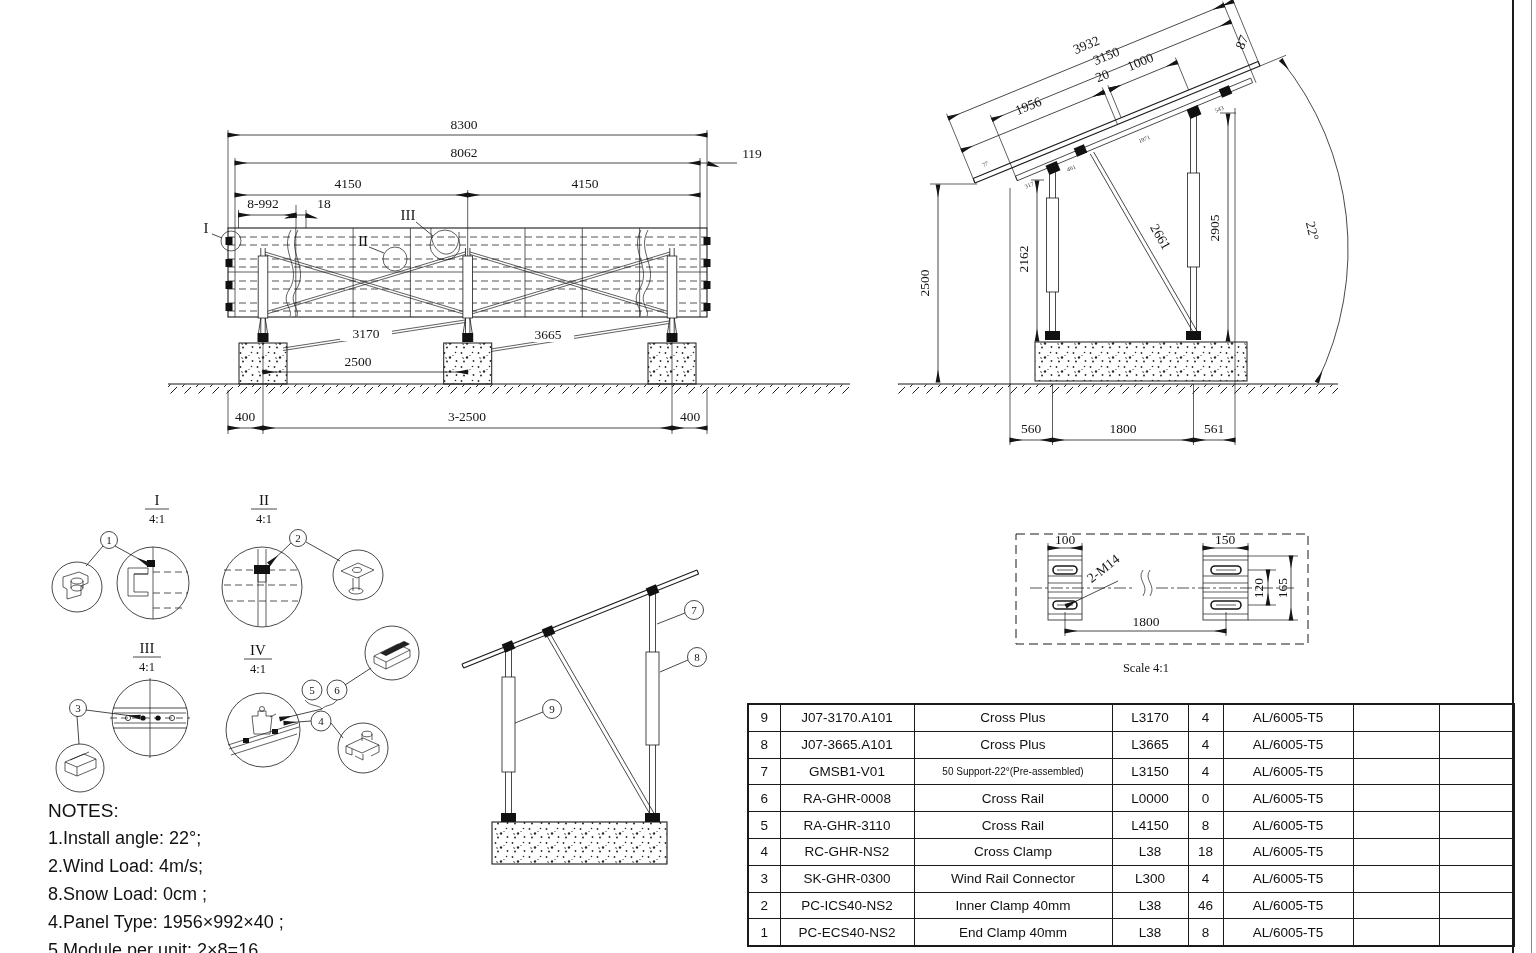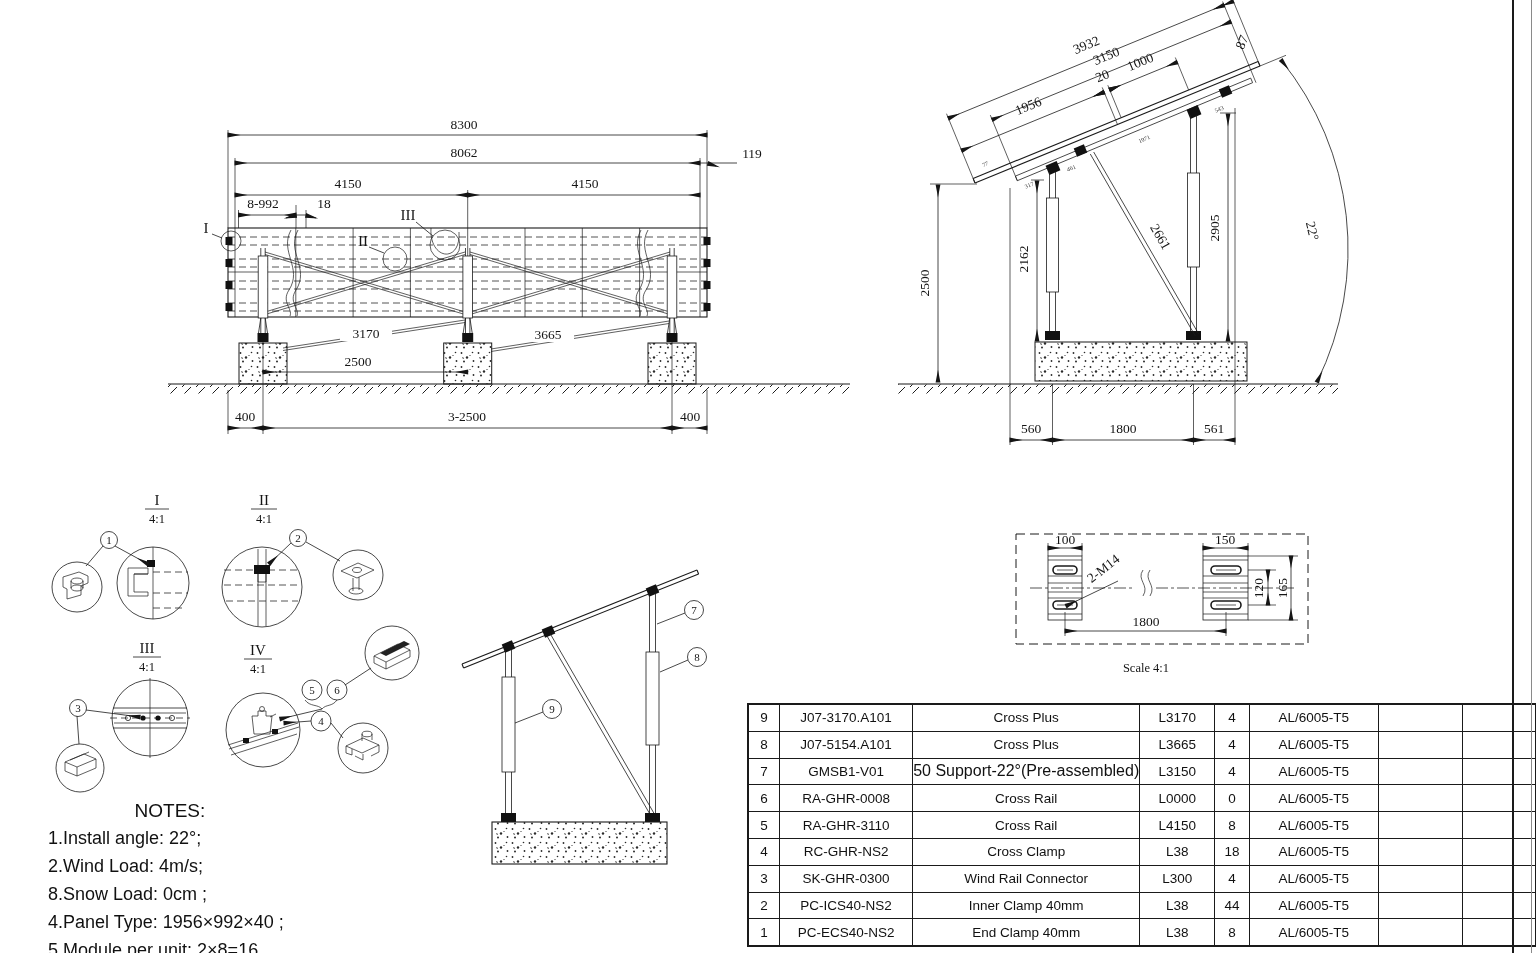--- a/index.html
+++ b/index.html
@@ -13,29 +13,29 @@
   .scl{font-family:"Liberation Serif",serif;font-size:12.5px;text-anchor:middle;}
   .ol{stroke:#1b1b1b;stroke-width:1.1;fill:none;}
   .tl{stroke:#1b1b1b;stroke-width:0.7;fill:none;}
   .dl{stroke:#1b1b1b;stroke-width:0.8;fill:none;marker-start:url(#ar);marker-end:url(#ar);}
   .ld{stroke:#1b1b1b;stroke-width:0.8;fill:none;marker-end:url(#ar);}
   .nl{stroke:#1b1b1b;stroke-width:0.8;fill:none;}
   .dsh{stroke:#1b1b1b;stroke-width:0.75;fill:none;stroke-dasharray:7 4;}
   .blk{fill:#111;stroke:none;}
   .wt{fill:#ffffff;stroke:none;}
   #notes{position:absolute;left:48px;top:800px;color:#111;}
-  #notes .nt{font-size:19px;margin:0 0 6px 0;text-align:center;}
+  #notes .nt{font-size:19px;margin:0 0 6px 0;}
   #notes .ni{font-size:18px;margin:0 8px 7px 0;}
   #bom{position:absolute;left:747px;top:703px;border-collapse:collapse;table-layout:fixed;}
   #bom td{border:1.4px solid #1a1a1a;height:25.8px;padding:0;text-align:center;
           font-size:13.5px;color:#111;overflow:hidden;white-space:nowrap;}
   #bom tr td:first-child{border-left:2px solid #1a1a1a;}
   #bom tr:first-child td{border-top:2px solid #1a1a1a;}
   #bom tr:last-child td{border-bottom:2px solid #1a1a1a;}
-  #bom td.small{font-size:16px;}
+  #bom td.small{font-size:10px;}
   .frame-r{position:absolute;top:0;height:953px;background:#1a1a1a;width:1.5px;}
   .frame-r2{position:absolute;top:0;height:953px;background:#8a8a8a;width:1px;}
 </style>
 </head>
 <body>
 
 <div id="page">
 
 <svg width="1536" height="953" viewBox="0 0 1536 953">
   <defs>
@@ -620,21 +620,21 @@
           <td>J07-3170.A101</td>
           <td>Cross Plus</td>
     <td>L3170</td>
           <td>4</td>
           <td>AL/6005-T5</td>
           <td></td>
           <td></td>
   </tr>
   <tr>
     <td>8</td>
-          <td>J07-5154.A101</td>
+          <td>J07-3665.A101</td>
           <td>Cross Plus</td>
     <td>L3665</td>
           <td>4</td>
           <td>AL/6005-T5</td>
           <td></td>
           <td></td>
   </tr>
   <tr>
     <td>7</td>
           <td>GMSB1-V01</td>
@@ -683,21 +683,21 @@
           <td>4</td>
           <td>AL/6005-T5</td>
           <td></td>
           <td></td>
   </tr>
   <tr>
     <td>2</td>
           <td>PC-ICS40-NS2</td>
           <td>Inner Clamp 40mm</td>
     <td>L38</td>
-          <td>44</td>
+          <td>46</td>
           <td>AL/6005-T5</td>
           <td></td>
           <td></td>
   </tr>
   <tr>
     <td>1</td>
           <td>PC-ECS40-NS2</td>
           <td>End Clamp 40mm</td>
     <td>L38</td>
           <td>8</td>

